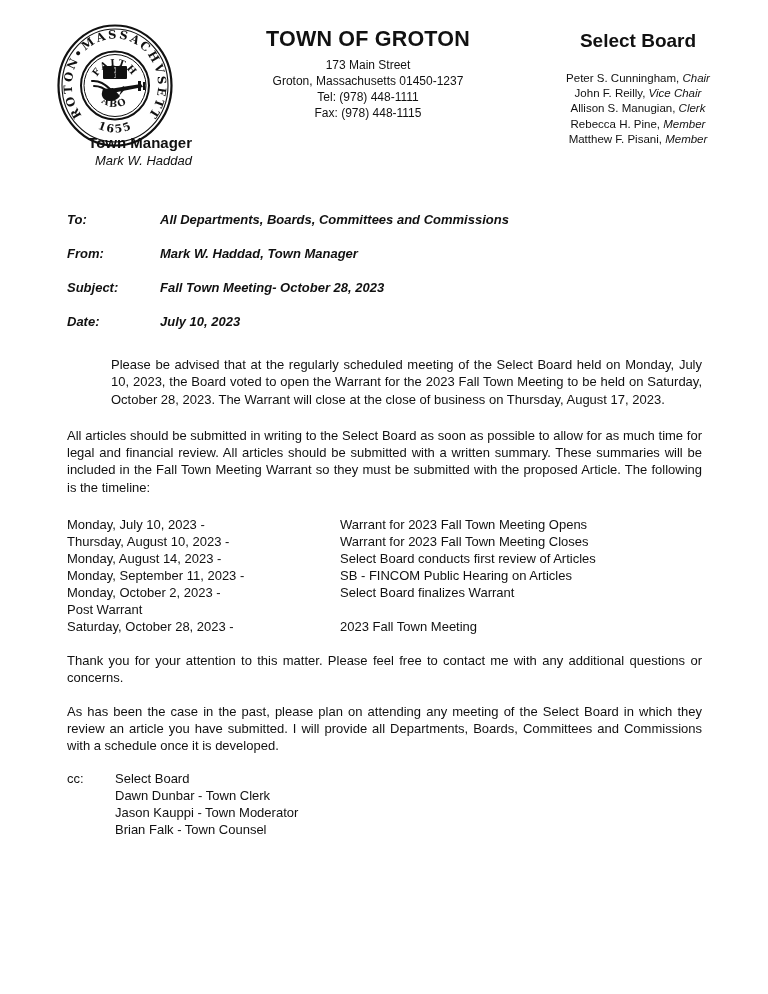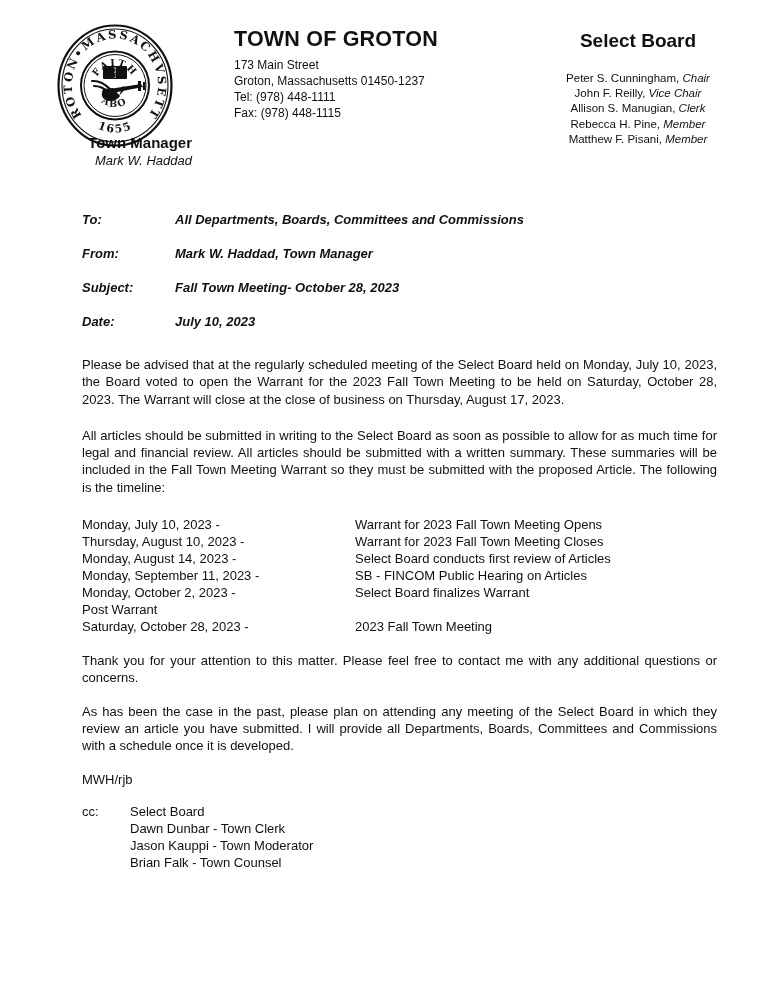--- a/index.html
+++ b/index.html
@@ -7,41 +7,41 @@
     position:relative; width:768px; height:994px; margin:0 auto;
     background:#ffffff; color:#111;
     font-family:"Liberation Sans", sans-serif;
     overflow:hidden;
   }
   
   .seal { position:absolute; left:57px; top:24px; width:116px; height:123px; }
   .manager { position:absolute; left:38px; top:134px; width:154px; text-align:right; line-height:18px; }
   .manager-title { font-weight:bold; font-size:15px; }
   .manager-name  { font-size:13px;font-style:italic; }
-  .center-head { position:absolute; left:234px; top:27px; width:268px; }
+  .center-head { position:absolute; left:234px; top:27px; width:268px; text-align:center; }
   .town-name { font-size:21.5px; font-weight:bold; letter-spacing:.2px; margin-bottom:5px; }
   .addr { font-size:12px; line-height:16px; }
   .board { position:absolute; left:558px; top:30px; width:160px; text-align:center; }
   .board-title { font-size:19px; font-weight:bold; margin-bottom:19px; }
   .member { font-size:11.5px; line-height:15.2px; white-space:nowrap; }
   .member i { font-style:italic; }
   
   .seal svg text { fill:#111; }
   .ring-text   { font-family:"DejaVu Serif", serif; font-size:11.5px; font-weight:bold; letter-spacing:2.3px; }
   .bottom-text { font-family:"DejaVu Serif", serif; font-size:11px;  font-weight:bold; letter-spacing:1.5px; }
   .faith-text  { font-family:"DejaVu Serif", serif; font-size:9.5px; font-weight:bold; letter-spacing:2px; }
   .labor-text  { font-family:"DejaVu Serif", serif; font-size:9.5px; font-weight:bold; letter-spacing:1.5px; }
   .book-text   { font-family:"DejaVu Serif", serif; font-size:5px; font-weight:bold; fill:#fff; }
   
-  .content { position:absolute; left:82px; top:212px; width:635px; font-size:13px; }
+  .content { position:absolute; left:67px; top:212px; width:635px; font-size:13px; }
   .memo-row { display:flex; height:34px; align-items:flex-start;
               font-weight:bold; font-style:italic; font-size:13px; }
   .memo-label { width:93px; flex-shrink:0; }
   .para { margin:0; line-height:17.3px; text-align:justify; }
-  .p1 { margin-top:8px; }
+  .p1 { margin-top:8px;margin-left:44px; }
   .p2 { margin-top:19px; }
   .p3 { margin-top:16px; }
   .p4 { margin-top:17px; }
   .timeline { margin-top:20px; }
   .timeline-row { display:flex; line-height:17px; }
   .t-date { width:273px; flex-shrink:0; }
   .initials { margin-top:16px; line-height:17px; }
   .cc { display:flex; margin-top:15px; line-height:17.3px; }
   .cc-label { width:48px; flex-shrink:0; }
 </style>
@@ -168,21 +168,20 @@
         </div>
       <div class="timeline-row">
           <span class="t-date">Saturday, October 28, 2023 -</span>
           <span class="t-event">2023 Fall Town Meeting</span>
         </div>
     </div>
 
     <p class="para p4">Thank you for your attention to this matter. Please feel free to contact me with any additional questions or concerns.</p>
     <p class="para p3">As has been the case in the past, please plan on attending any meeting of the Select Board in which they review an article you have submitted. I will provide all Departments, Boards, Committees and Commissions with a schedule once it is developed.</p>
 
-    <div class="initials">MWH/rjb</div>
 
     <div class="cc">
       <span class="cc-label">cc:</span>
       <div class="cc-list">
         <div>Select Board</div>
         <div>Dawn Dunbar - Town Clerk</div>
         <div>Jason Kauppi - Town Moderator</div>
         <div>Brian Falk - Town Counsel</div>
       </div>
     </div>

